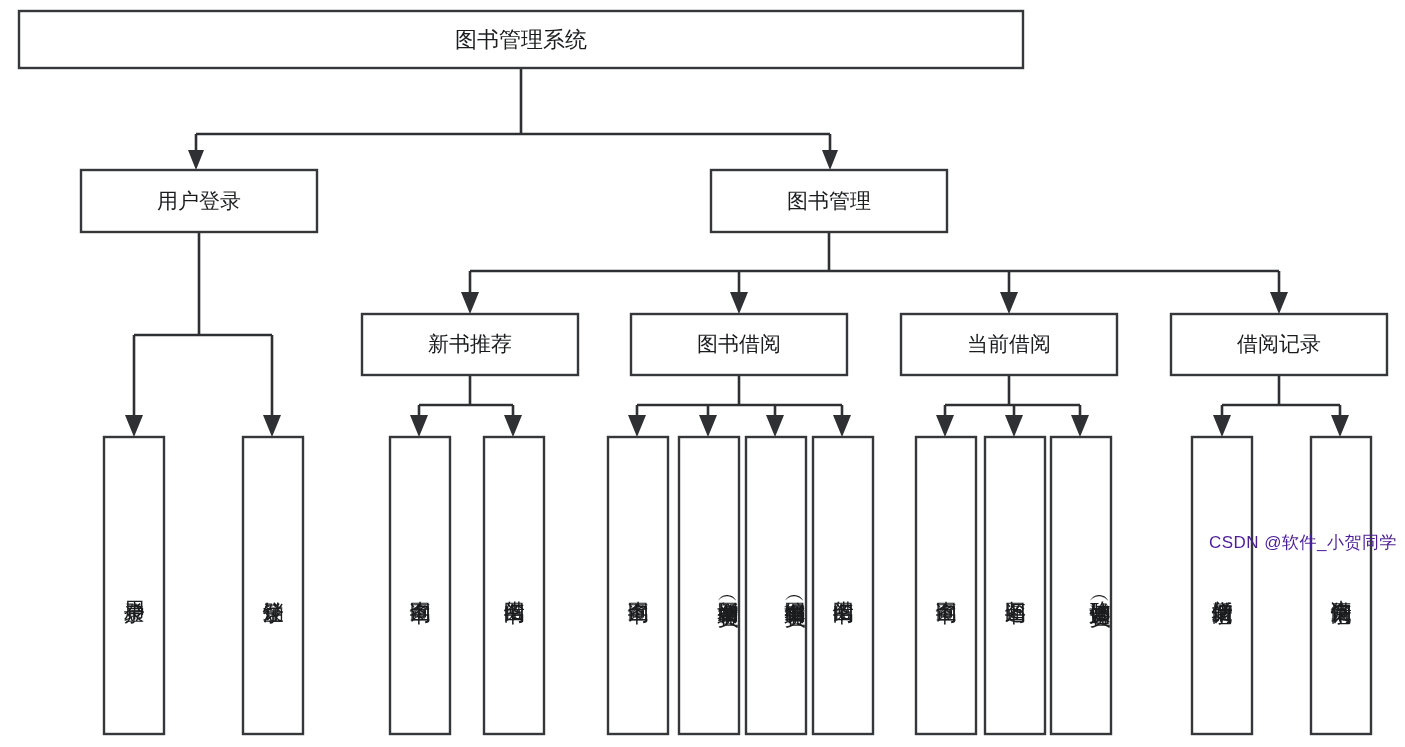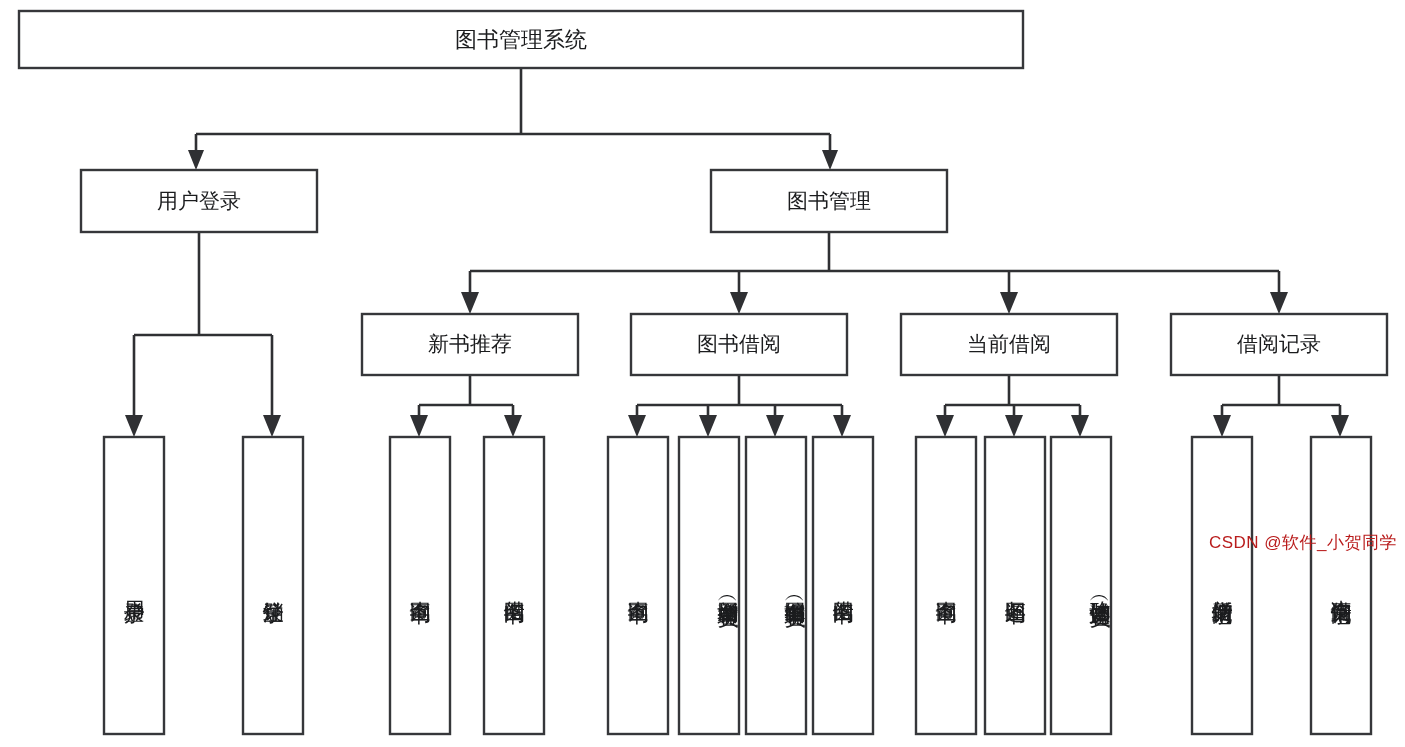--- a/index.html
+++ b/index.html
@@ -74,21 +74,21 @@
   }
   .vlabel.center {
     align-items: center;
   }
   .watermark {
     position: absolute;
     right: 8px;
     bottom: 4px;
     font-family: "Liberation Sans", "DejaVu Sans", sans-serif;
     font-size: 17px;
-    color: #b91c1c;
+    color: #4c1d95;
     letter-spacing: 0.5px;
     white-space: nowrap;
     pointer-events: none;
   }
 </style>
 </head>
 <body>
 
 <div id="diagram-root">
 

